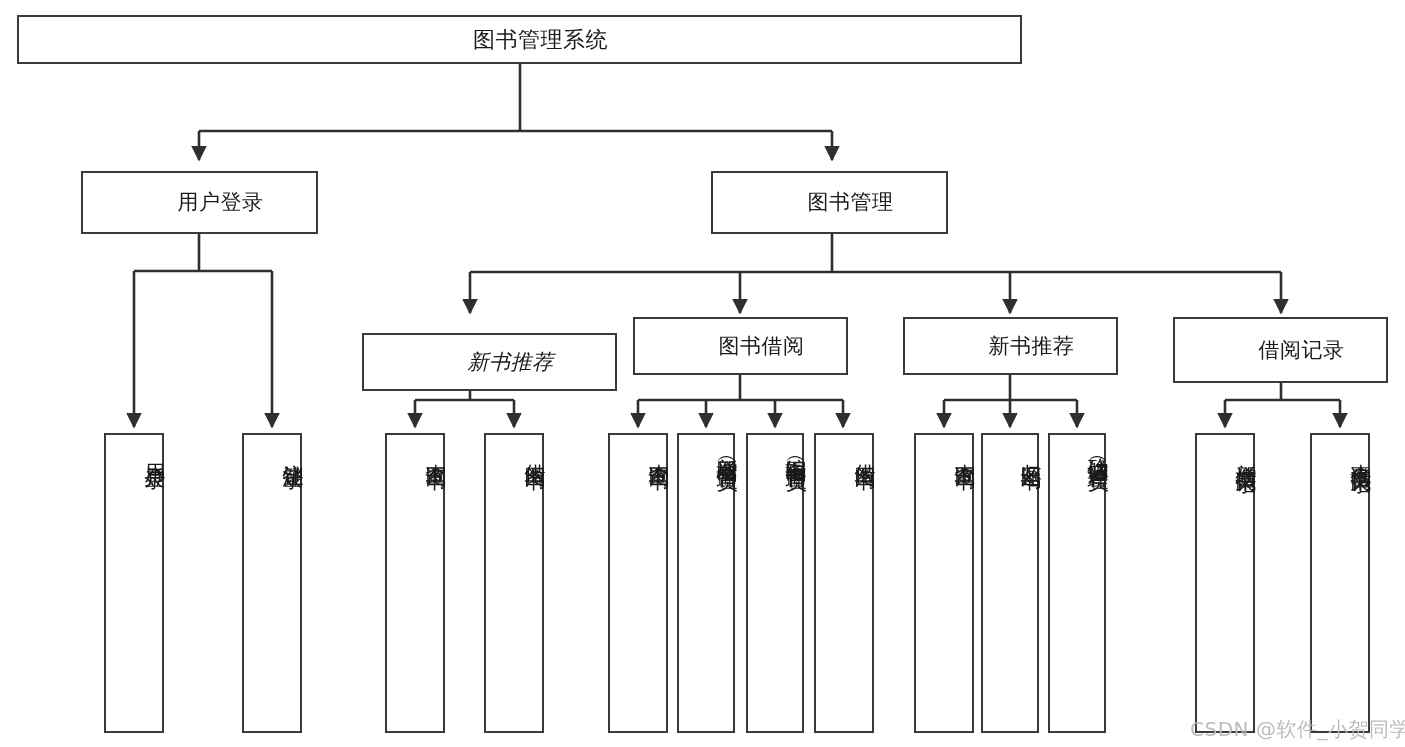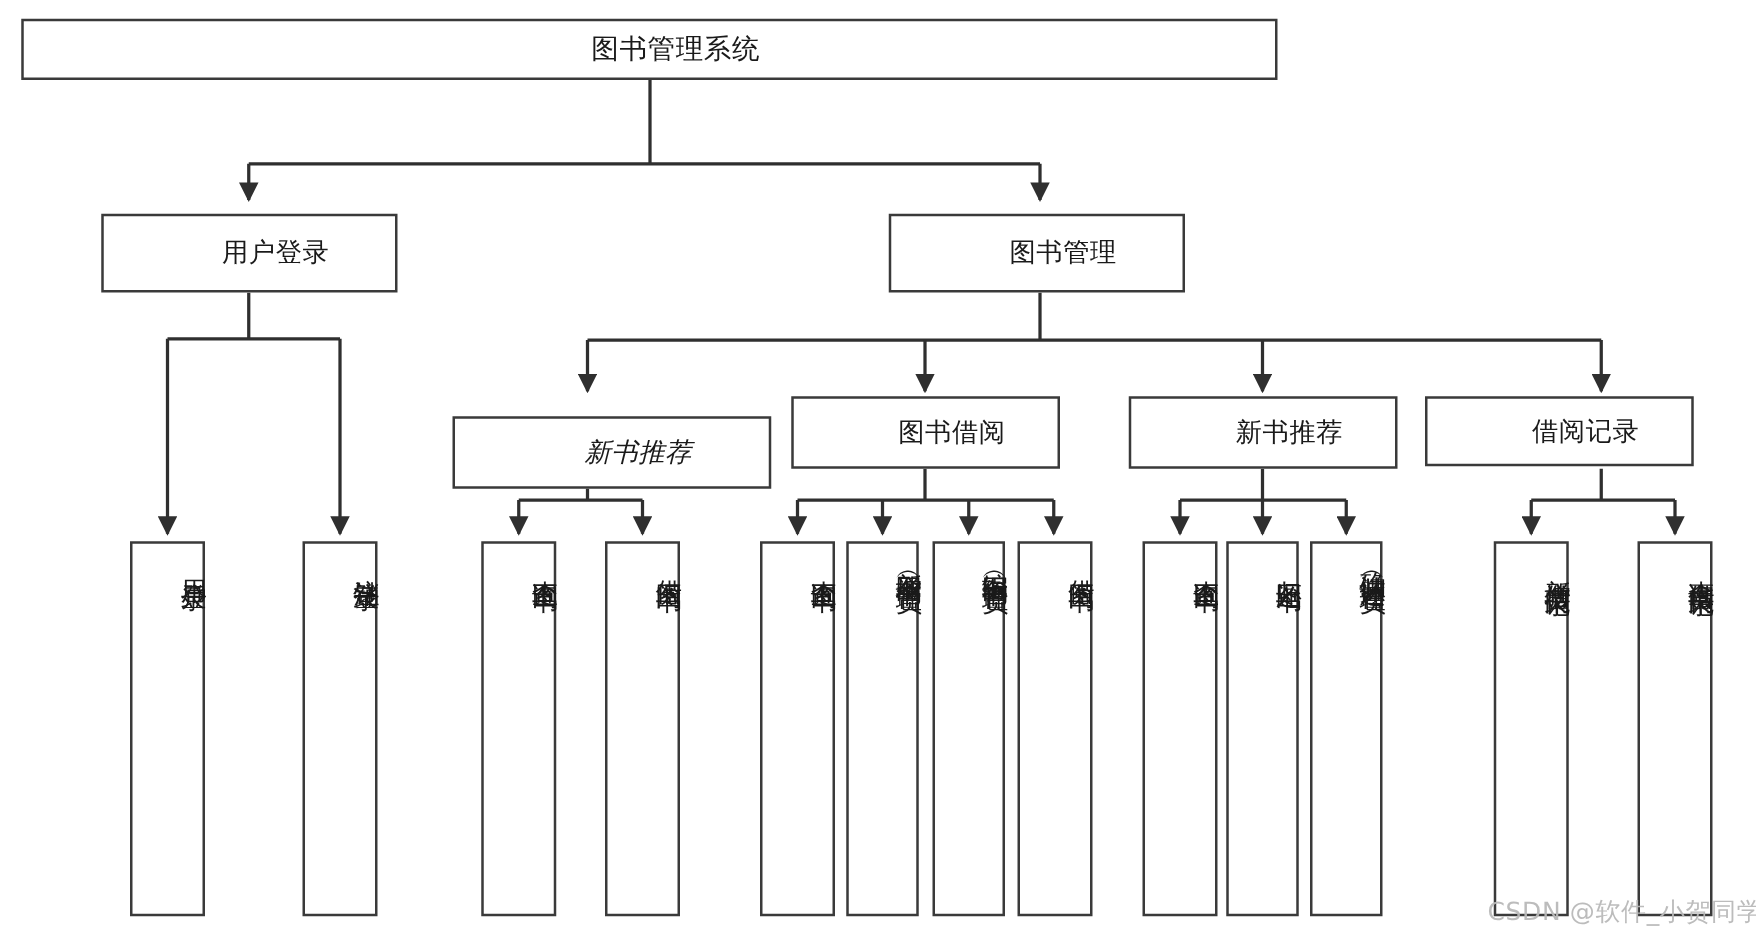--- a/index.html
+++ b/index.html
@@ -138,21 +138,21 @@
 
   <div class="node" style="left:362px; top:333px; width:255px; height:58px;font-style:italic;">
     <span class="lbl">新书推荐</span>
   </div>
   <div class="node" style="left:633px; top:317px; width:215px; height:58px;">
     <span class="lbl">图书借阅</span>
   </div>
   <div class="node" style="left:903px; top:317px; width:215px; height:58px;">
     <span class="lbl">新书推荐</span>
   </div>
-  <div class="node" style="left:1140px; top:317px; width:215px; height:56px;">
+  <div class="node" style="left:1173px; top:317px; width:215px; height:66px;">
     <span class="lbl">借阅记录</span>
   </div>
 
   <div class="node leaf" style="left:104px; top:433px; width:60px; height:300px;">
     <span class="lbl">用户登录</span>
   </div>
   <div class="node leaf" style="left:242px; top:433px; width:60px; height:300px;">
     <span class="lbl">注销登录</span>
   </div>
 

